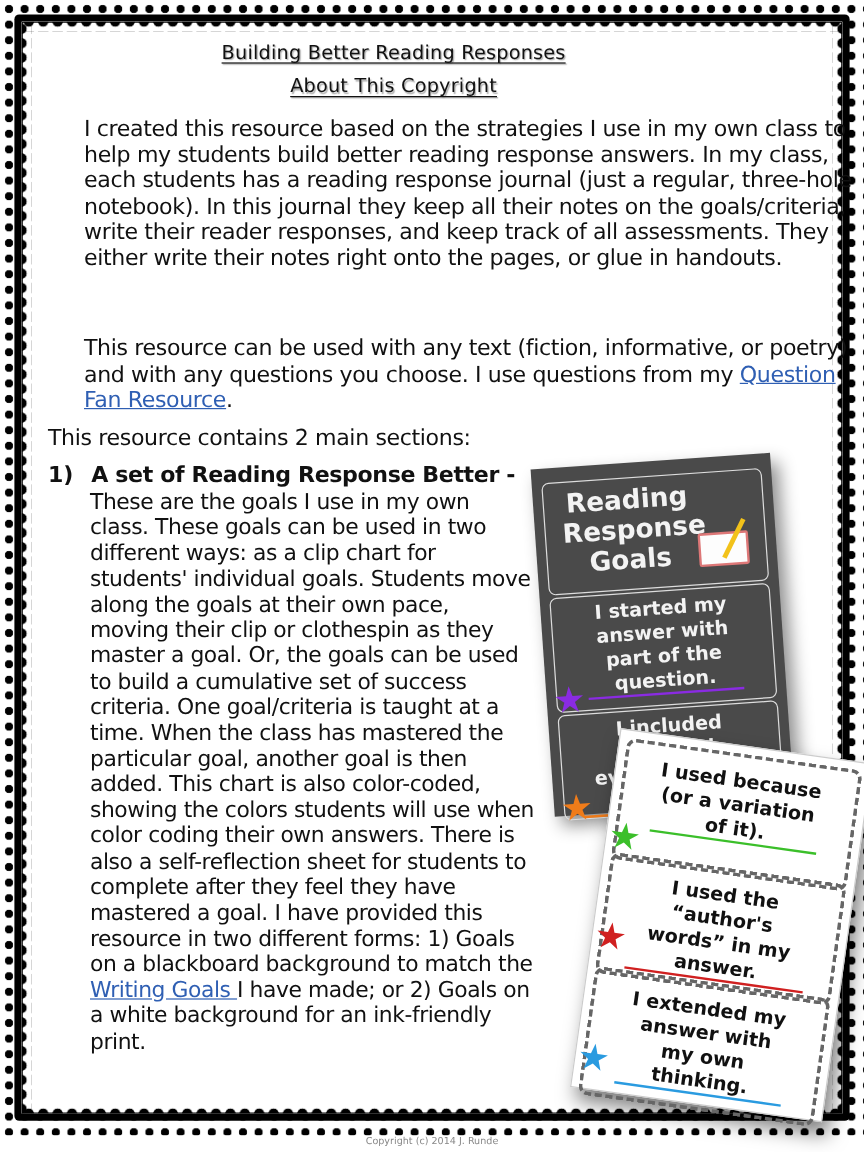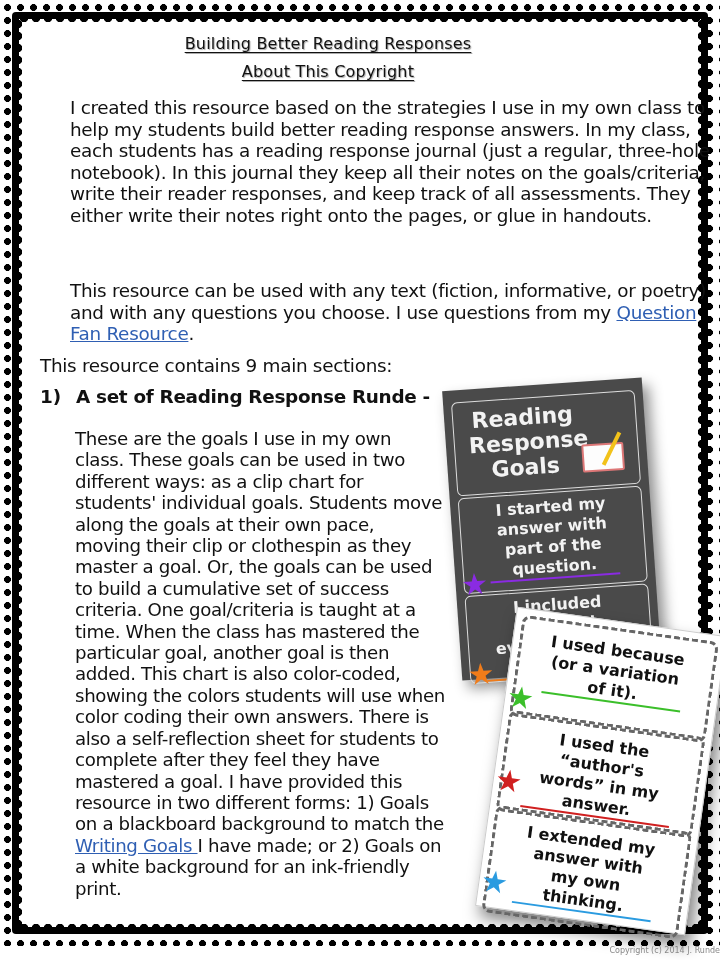--- a/index.html
+++ b/index.html
@@ -33,23 +33,23 @@
   .para { position:absolute; left:40px; width:640px; font-size:18.4px; line-height:21.6px;
           letter-spacing:-0.3px;margin-left:30px; }
   .p1 { top:97px; }
   .p2 { top:280px; }
   .intro { position:absolute; left:40px; top:355px; font-size:18.4px; letter-spacing:-0.3px; }
   .link { color:#2f5fb3; text-decoration:underline; cursor:pointer; }
 
   .item-num { position:absolute; left:40px; top:386px; font-size:18.4px; font-weight:bold; }
   .item-head { position:absolute; left:76px; top:386px; font-size:18.4px; font-weight:bold; letter-spacing:-0.3px; }
   .item-body { position:absolute; left:75px; top:408px; width:370px; font-size:18.2px; line-height:21.4px;
-               letter-spacing:-0.35px;margin-top:20px; }
+               letter-spacing:-0.35px; }
 
-  .copyright { position:absolute; left:0; width:720px; top:946px; text-align:right;
+  .copyright { position:absolute; left:0; width:720px; top:946px; text-align:center;
                font-size:8px; color:#888; }
 
   
   .chalk { position:absolute; left:452px; top:384px; width:200px; height:290px;
            background:#4a4a4a; transform:rotate(-4deg); box-shadow: 6px 8px 14px rgba(0,0,0,0.45);
            }
   .chalk .card { position:absolute; left:8px; right:8px; border:1.5px solid #ddd; border-radius:6px;
            color:#f3f3f3; font-weight:bold; text-align:center; }
   .chalk .header { top:12px; height:86px; font-size:22px; line-height:25px; padding-top:6px; }
   .chalk .c1 { top:108px; height:90px; font-size:16px; line-height:20px; padding-top:4px; }
@@ -87,24 +87,24 @@
 <div class="title t1">Building Better Reading Responses</div>
 <div class="title t2">About This Copyright</div>
 
 <div class="para p1">I created this resource based on the strategies I use in my own class to help my students build better reading response answers.  In my class, each students has a reading response journal (just a regular, three-hole notebook).  In this journal they keep all their notes on the goals/criteria, write their reader responses, and keep track of all assessments.  They either write their notes right onto the pages, or glue in handouts.</div>
 
 <div class="para p2">
   <span>This resource can be used with any text (fiction, informative, or poetry) and with any questions you choose.  I use questions from my</span>
   <span class="link">Question Fan Resource</span><span>.</span>
 </div>
 
-<div class="intro">This resource contains 9 main sections:</div>
+<div class="intro">This resource contains 2 main sections:</div>
 
 <div class="item-num">1)</div>
-<div class="item-head">A set of Reading Response Runde -</div>
+<div class="item-head">A set of Reading Response Better -</div>
 <div class="item-body">
   <span>These are the goals I use in my own class.  These goals can be used in two different ways:  as a clip chart for students' individual goals.  Students move along the goals at their own pace, moving their clip or clothespin as they master a goal.  Or, the goals can be used to build a cumulative set of success criteria.  One goal/criteria is taught at a time.  When the class has mastered the particular goal, another goal is then added.  This chart is also color-coded, showing the colors students will use when color coding their own answers.  There is also a self-reflection sheet for students to complete after they feel they have mastered a goal.  I have provided this resource in two different forms:  1) Goals on a blackboard background to match the </span><span class="link">Writing Goals </span><span>I have made; or 2)  Goals on a white background for an ink-friendly print.</span>
 </div>
 
 <div class="chalk">
   <div class="card header">
     <span style="display:block;width:110px;margin-left:14px;">Reading Response Goals</span>
     <div class="book"></div>
     <div class="pencil"></div>
   </div>

